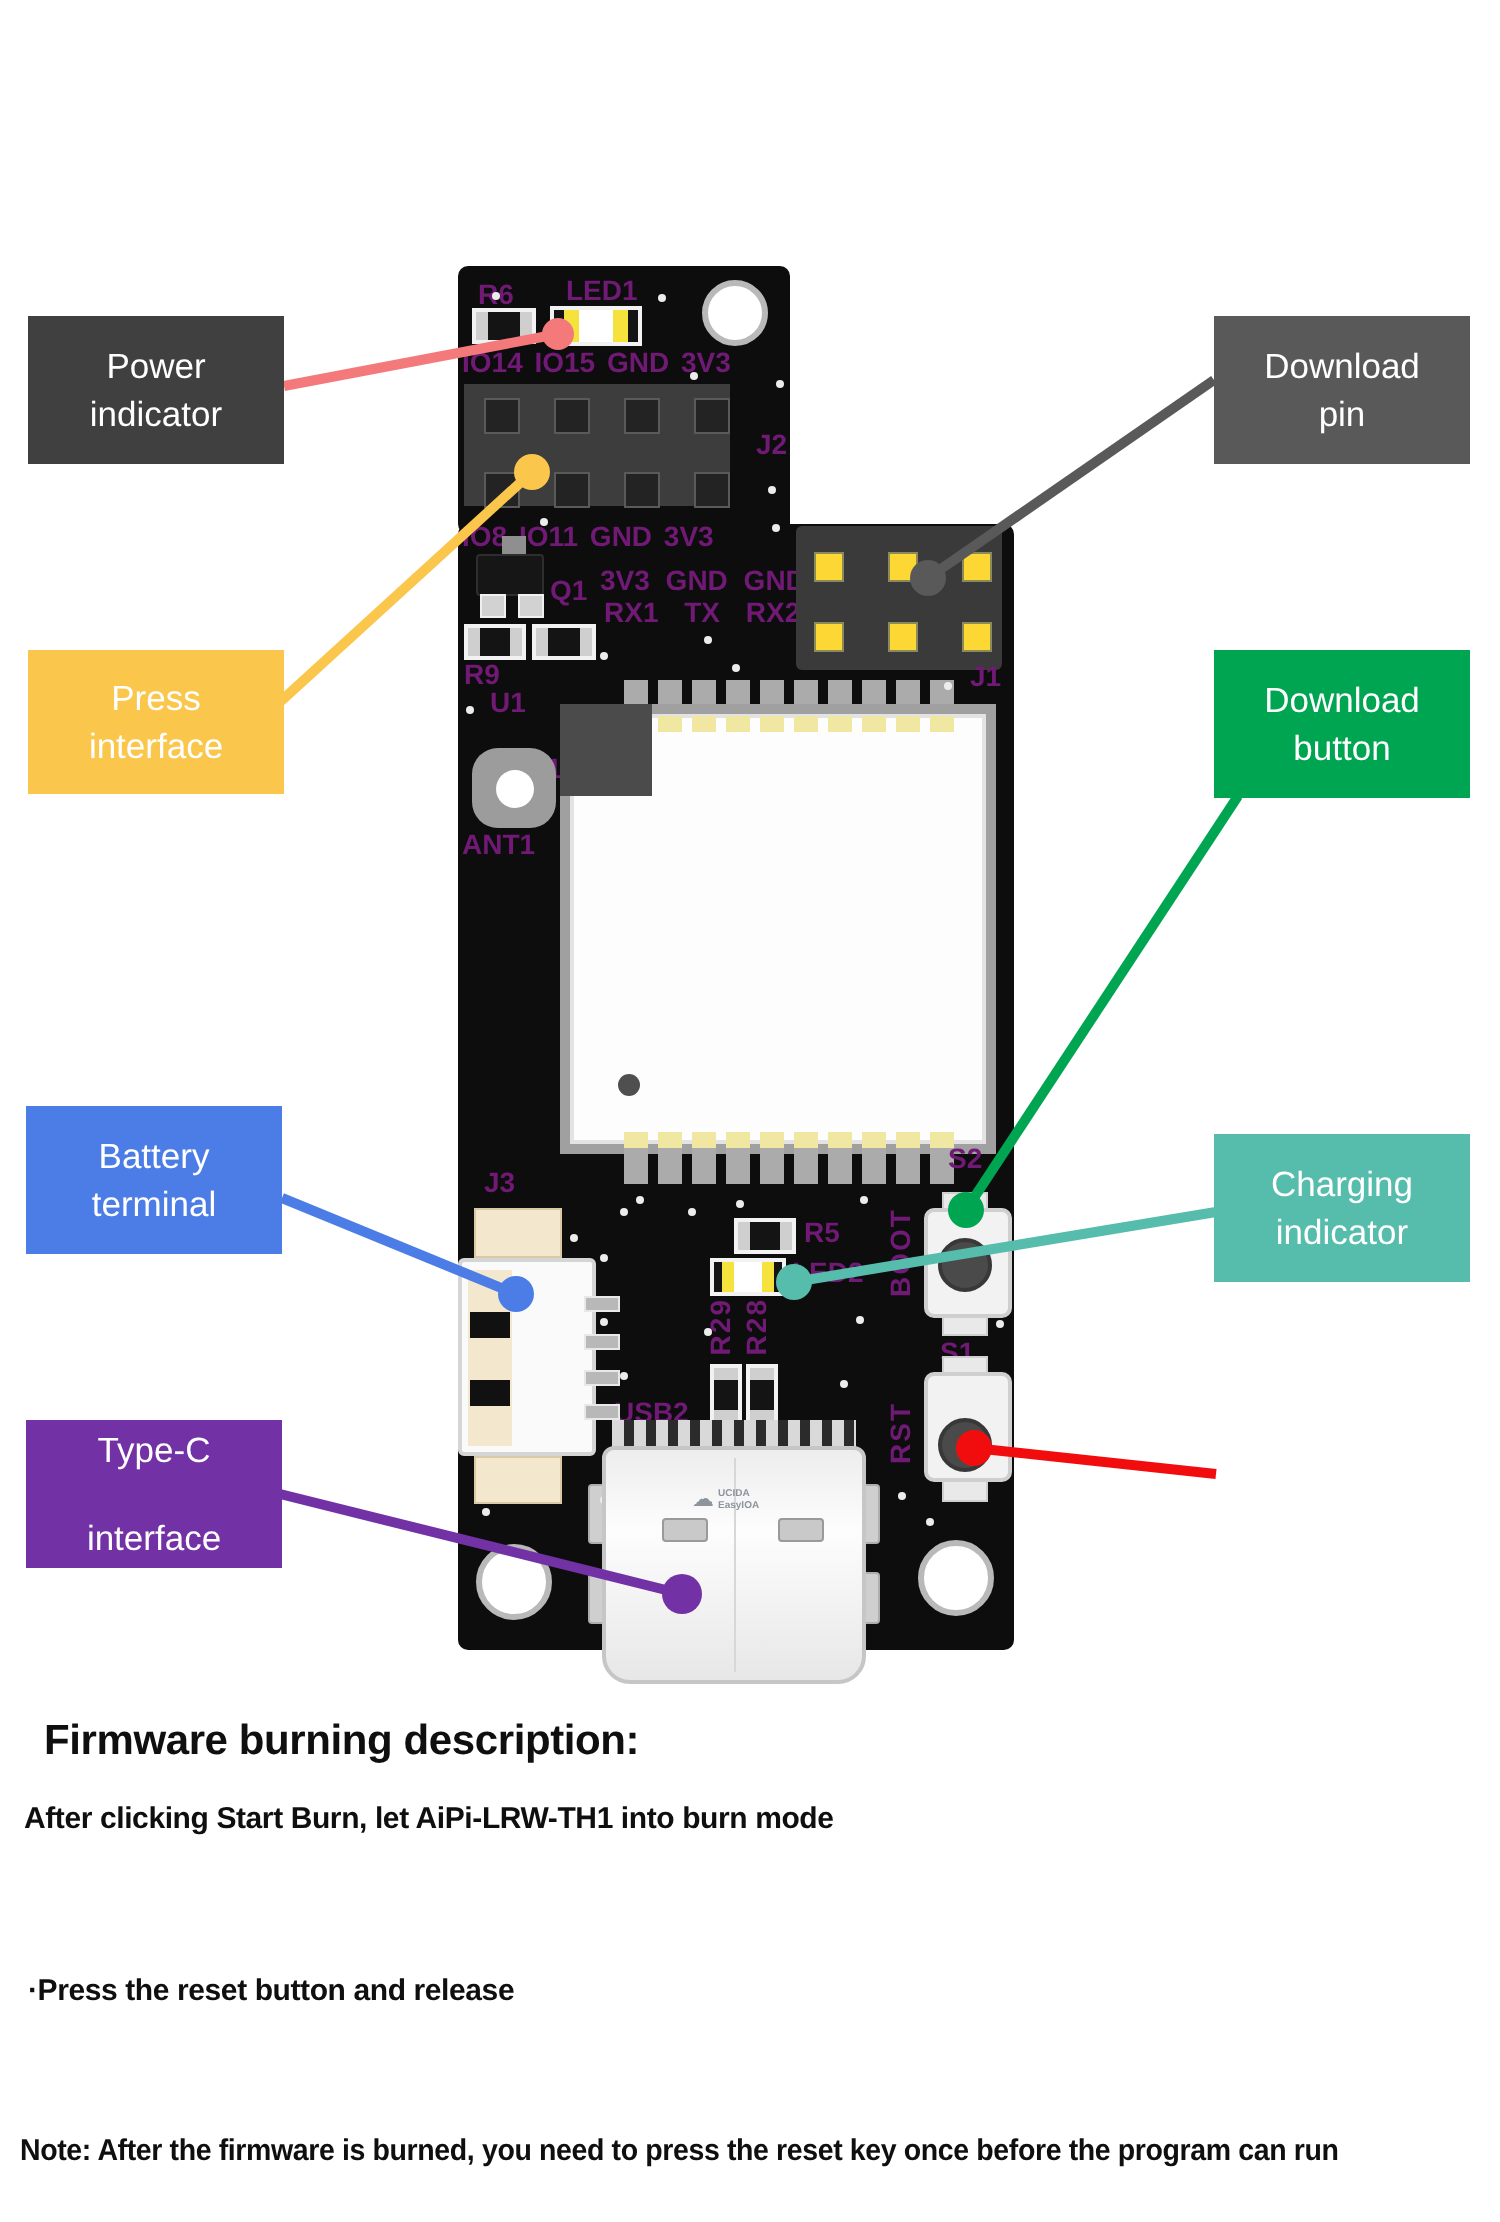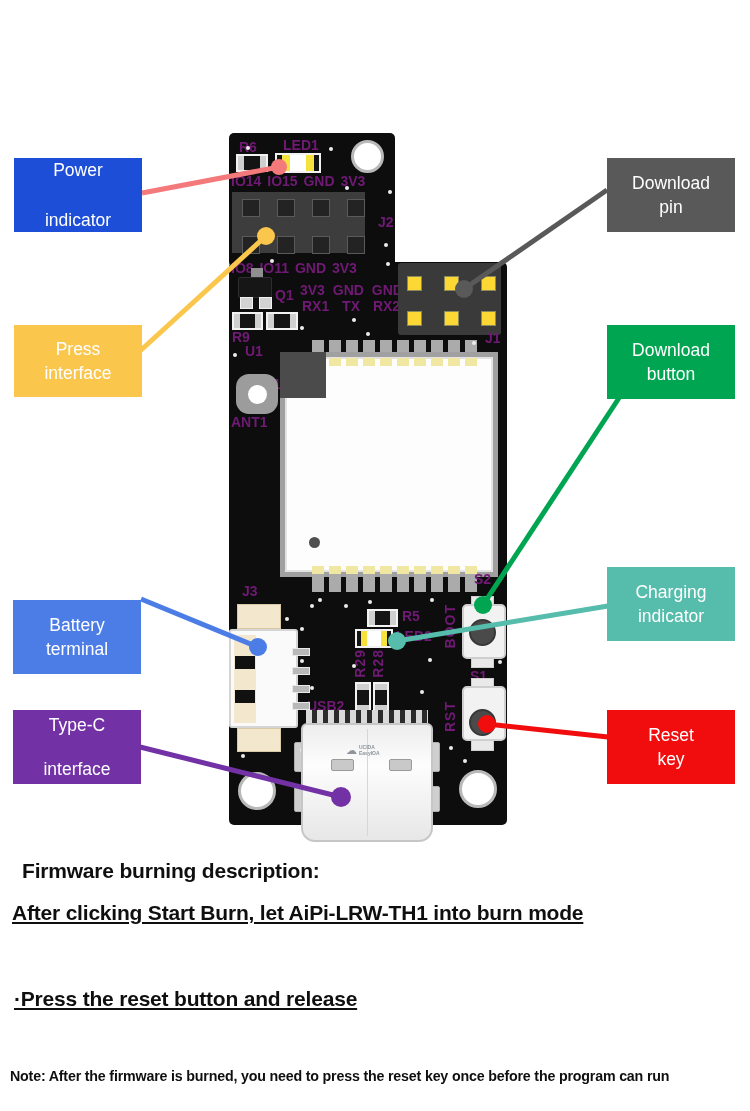--- a/index.html
+++ b/index.html
@@ -7,21 +7,21 @@
         font-family:"Liberation Sans",sans-serif;}
   
   .hdr{position:absolute;left:0;top:0;width:750px;height:90px;display:flex;
        align-items:center;justify-content:center;}
   .hdr h1{margin:0;color:#ffffff;font-size:38px;font-weight:bold;letter-spacing:.5px;
           font-family:"Liberation Sans",sans-serif;}
   
   .an{position:absolute;width:128px;height:74px;z-index:6;display:flex;flex-direction:column;
       align-items:center;justify-content:center;color:#fff;font-size:17.5px;line-height:24px;}
   .an-power{left:14px;top:158px;}   .an-sensor{left:14px;top:325px;height:72px;}
-  .an-batt{left:13px;top:600px;}    .an-typec{left:13px;top:710px;gap:20px;}
+  .an-batt{left:13px;top:553px;}    .an-typec{left:13px;top:710px;gap:20px;}
   .an-dpin{left:607px;top:158px;}   .an-dbtn{left:607px;top:325px;}
   .an-chg{left:607px;top:567px;}    .an-rst{left:607px;top:710px;}
   
   .pcb{position:absolute;background:#0d0d0d;border-radius:5px;z-index:1;}
   .comp{position:absolute;z-index:2;box-sizing:border-box;}
   .sk{position:absolute;z-index:2;color:#701a75;font-size:14px;font-weight:bold;
       white-space:nowrap;line-height:15px;}
   .skv{writing-mode:vertical-rl;transform:rotate(180deg);letter-spacing:1px;}
   .res{border:2px solid #f2f2f2;background:linear-gradient(90deg,#cfcfcf 0 22%,#141414 22% 78%,#cfcfcf 78%);}
   .resv{border:2px solid #f2f2f2;background:linear-gradient(180deg,#cfcfcf 0 22%,#141414 22% 78%,#cfcfcf 78%);}
@@ -50,21 +50,21 @@
   .slot{position:absolute;width:21px;height:10px;background:#c9c9c9;border:1px solid #9a9a9a;
         border-radius:2px;z-index:4;}
   .sidetab{position:absolute;width:9px;background:#cfcfcf;border:1px solid #aeaeae;border-radius:2px;z-index:2;}
   .logo{position:absolute;left:346px;top:744px;z-index:4;display:flex;align-items:center;gap:2px;color:#8d949c;}
   .logo .cl{font-size:11px;line-height:11px;}
   .logo .tx{font-size:5px;line-height:6px;font-weight:bold;}
   .overlay{position:absolute;left:0;top:0;z-index:5;pointer-events:none;}
   
   .ins{position:absolute;color:#0f0f0f;font-weight:bold;white-space:nowrap;letter-spacing:-0.2px;}
   .ins-title{left:22px;top:859px;font-size:21px;}
-  .ins-line{font-size:21px;text-decoration:underline;}
+  .ins-line{font-size:15px;}
   .ins-note{left:10px;top:1067px;font-size:15px;transform:scaleX(0.95);transform-origin:0 50%;}
 </style>
 </head>
 <body>
 
 <div class="page">
 
 
   <div class="pcb" style="left:229px;top:133px;width:166px;height:134px;"></div>
   <div class="pcb" style="left:229px;top:262px;width:278px;height:563px;"></div>
@@ -225,21 +225,21 @@
     <line x1="607" y1="190" x2="464" y2="289" stroke-width="5" style="stroke: rgb(89, 89, 89);"></line>
     <circle cx="464" cy="289" r="9" style="fill: rgb(89, 89, 89);"></circle>
     <line x1="619" y1="398" x2="483" y2="605" stroke-width="5" style="stroke: rgb(0, 165, 81);"></line>
     <circle cx="483" cy="605" r="9" style="fill: rgb(0, 165, 81);"></circle>
     <line x1="608" y1="606" x2="397" y2="641" stroke-width="5" style="stroke: rgb(86, 188, 171);"></line>
     <circle cx="397" cy="641" r="9" style="fill: rgb(86, 188, 171);"></circle>
     <line x1="608" y1="737" x2="487" y2="724" stroke-width="5" style="stroke: rgb(241, 13, 13);"></line>
     <circle cx="487" cy="724" r="9" style="fill: rgb(241, 13, 13);"></circle>
   </svg>
 
-  <div class="an an-power" style="background: #1d4ed8; justify-content: space-between;">
+  <div class="an an-power" style="background: #404040;">
     <span>Power</span>
     <span>indicator</span>
   </div>
   <div class="an an-sensor" style="background: rgb(251, 198, 76);">
     <span>Press</span>
     <span>interface</span>
   </div>
   <div class="an an-batt" style="background: rgb(76, 125, 230);">
     <span>Battery</span>
     <span>terminal</span>
@@ -252,24 +252,20 @@
     <span>Download</span>
     <span>pin</span>
   </div>
   <div class="an an-dbtn" style="background: rgb(0, 165, 81);">
     <span>Download</span>
     <span>button</span>
   </div>
   <div class="an an-chg" style="background: rgb(86, 188, 171);">
     <span>Charging</span>
     <span>indicator</span>
-  </div>
-  <div class="an an-rst" style="background: rgb(241, 13, 13);">
-    <span>Reset</span>
-    <span>key</span>
   </div>
 
   <div class="ins ins-title">Firmware burning description:</div>
   <div class="ins ins-line" style="left:12px;top:901px;">After clicking Start Burn, let AiPi-LRW-TH1 into burn mode</div>
   <div class="ins ins-line" style="left:14px;top:987px;">·Press the reset button and release</div>
   <div class="ins ins-note">Note: After the firmware is burned, you need to press the reset key once before the program can run</div>
 
 </div>
 
 </body></html>

